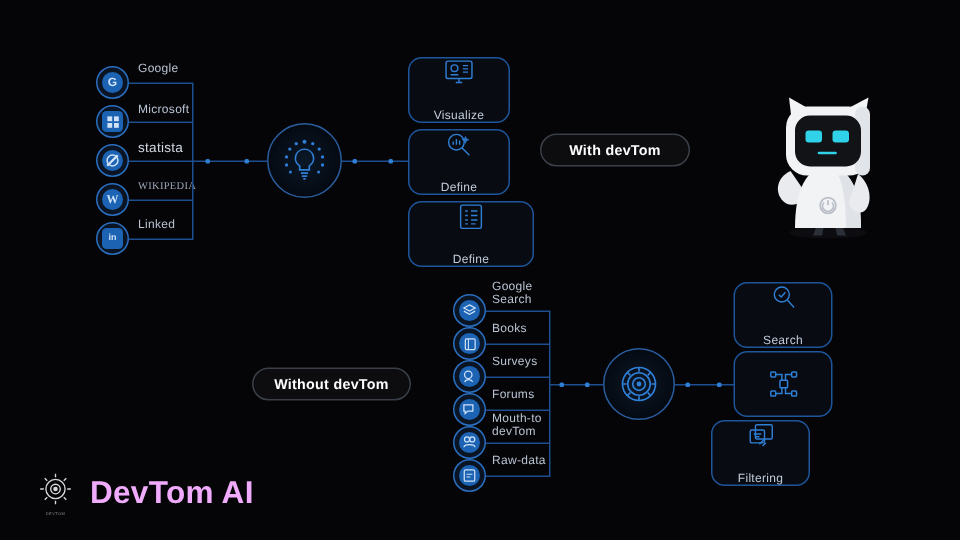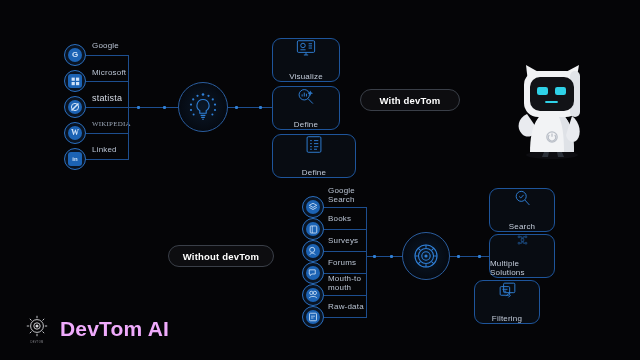--- a/index.html
+++ b/index.html
@@ -300,21 +300,21 @@
 <div class="src-badge" style="left:302px; top:284px;">
   <div class="inner">
     <svg width="10" height="10" viewBox="0 0 12 12">
         <circle cx="4" cy="3.5" r="2" fill="none" stroke="#cfe2f8" stroke-width="1"></circle>
         <circle cx="8.2" cy="3.5" r="2" fill="none" stroke="#cfe2f8" stroke-width="1"></circle>
         <path d="M1.5 9.8 C2 7 10 7 10.5 9.8" fill="none" stroke="#cfe2f8" stroke-width="1"></path>
       </svg>
   </div>
 </div>
 <div class="src-label" style="left:328px; top:274px;">Mouth-to
-mouth</div>
+devTom</div>
 
 <div class="src-badge" style="left:302px; top:306px;">
   <div class="inner">
     <svg width="10" height="10" viewBox="0 0 12 12">
         <rect x="1.8" y="1.5" width="8.4" height="9" rx="1" fill="none" stroke="#cfe2f8" stroke-width="1"></rect>
         <path d="M3.6 5 h4.8 M3.6 7.2 h3" stroke="#cfe2f8" stroke-width="0.9"></path>
       </svg>
   </div>
 </div>
 <div class="src-label" style="left:328px; top:302px;">Raw-data</div>
@@ -356,21 +356,20 @@
 
 <div class="card" style="left:489px; top:234px; width:66px; height:44px;">
   <svg width="21" height="20" viewBox="0 0 22 22">
     <rect class="ico" x="8.2" y="8.2" width="5.6" height="5.6" rx="0.8"></rect>
     <rect class="ico" x="1.5" y="2.2" width="3.6" height="3.6" rx="0.6"></rect>
     <rect class="ico" x="16.8" y="2.2" width="3.6" height="3.6" rx="0.6"></rect>
     <rect class="ico" x="1.5" y="16.2" width="3.6" height="3.6" rx="0.6"></rect>
     <rect class="ico" x="16.8" y="16.2" width="3.6" height="3.6" rx="0.6"></rect>
     <path class="ico" d="M5.1 4 h4.5 v4.2 M16.8 4 h-4.5 v4.2 M5.1 18 h4.5 v-4.2 M16.8 18 h-4.5 v-4.2" stroke-width="0.9"></path>
   </svg>
-  <div class="cap">Multiple Solutions</div>
 </div>
 
 <div class="card" style="left:474px; top:280px; width:66px; height:44px;">
   <svg width="21" height="20" viewBox="0 0 22 22">
     <rect class="ico" x="6.5" y="2.5" width="13" height="11" rx="1.2"></rect>
     <rect class="ico" x="2.5" y="6.5" width="11" height="10" rx="1.2"></rect>
     <path class="ico" d="M9.5 17.5 l3.5 -3.5 M12 19 l2.6 -2.6" stroke-width="1"></path>
     <path class="ico" d="M5.2 9.6 h5.8 M6.6 11.8 h3" stroke-width="0.9"></path>
   </svg>
   <div class="cap">Filtering</div>

